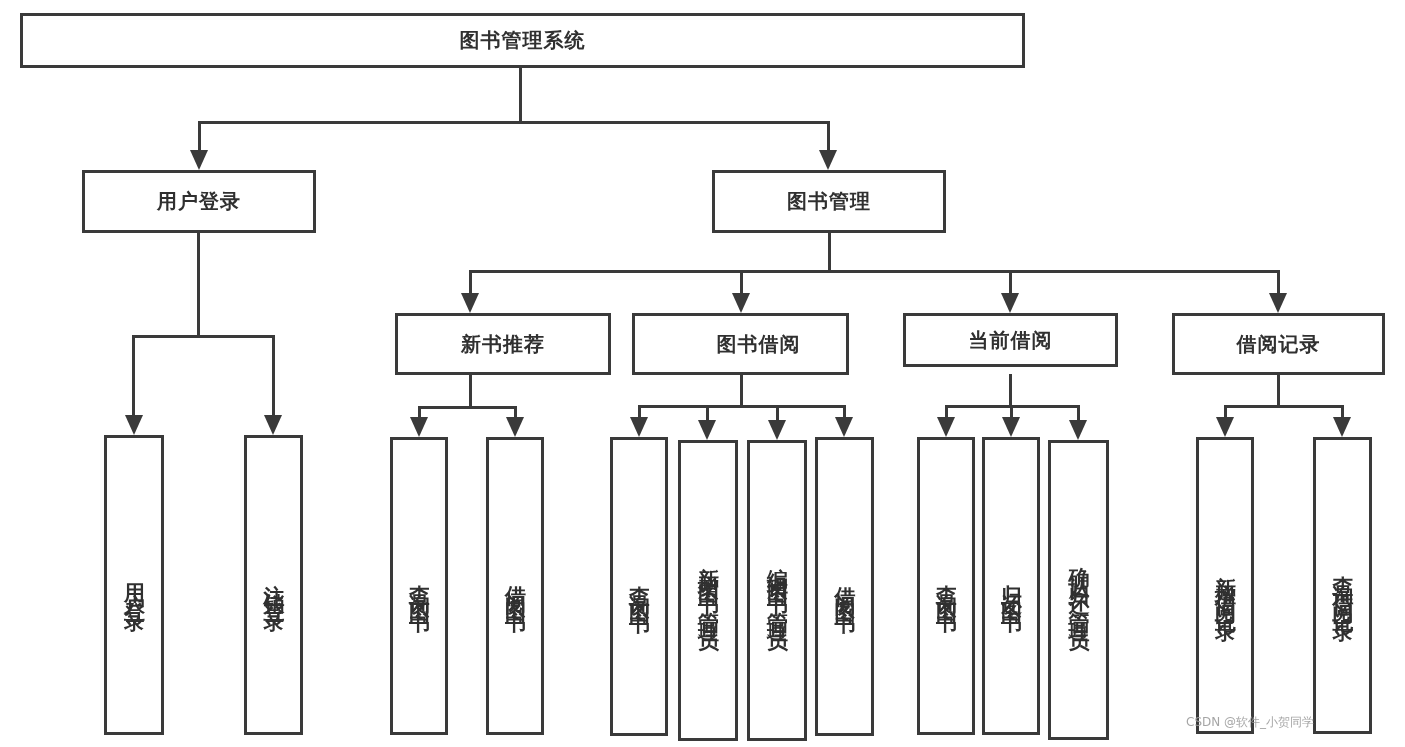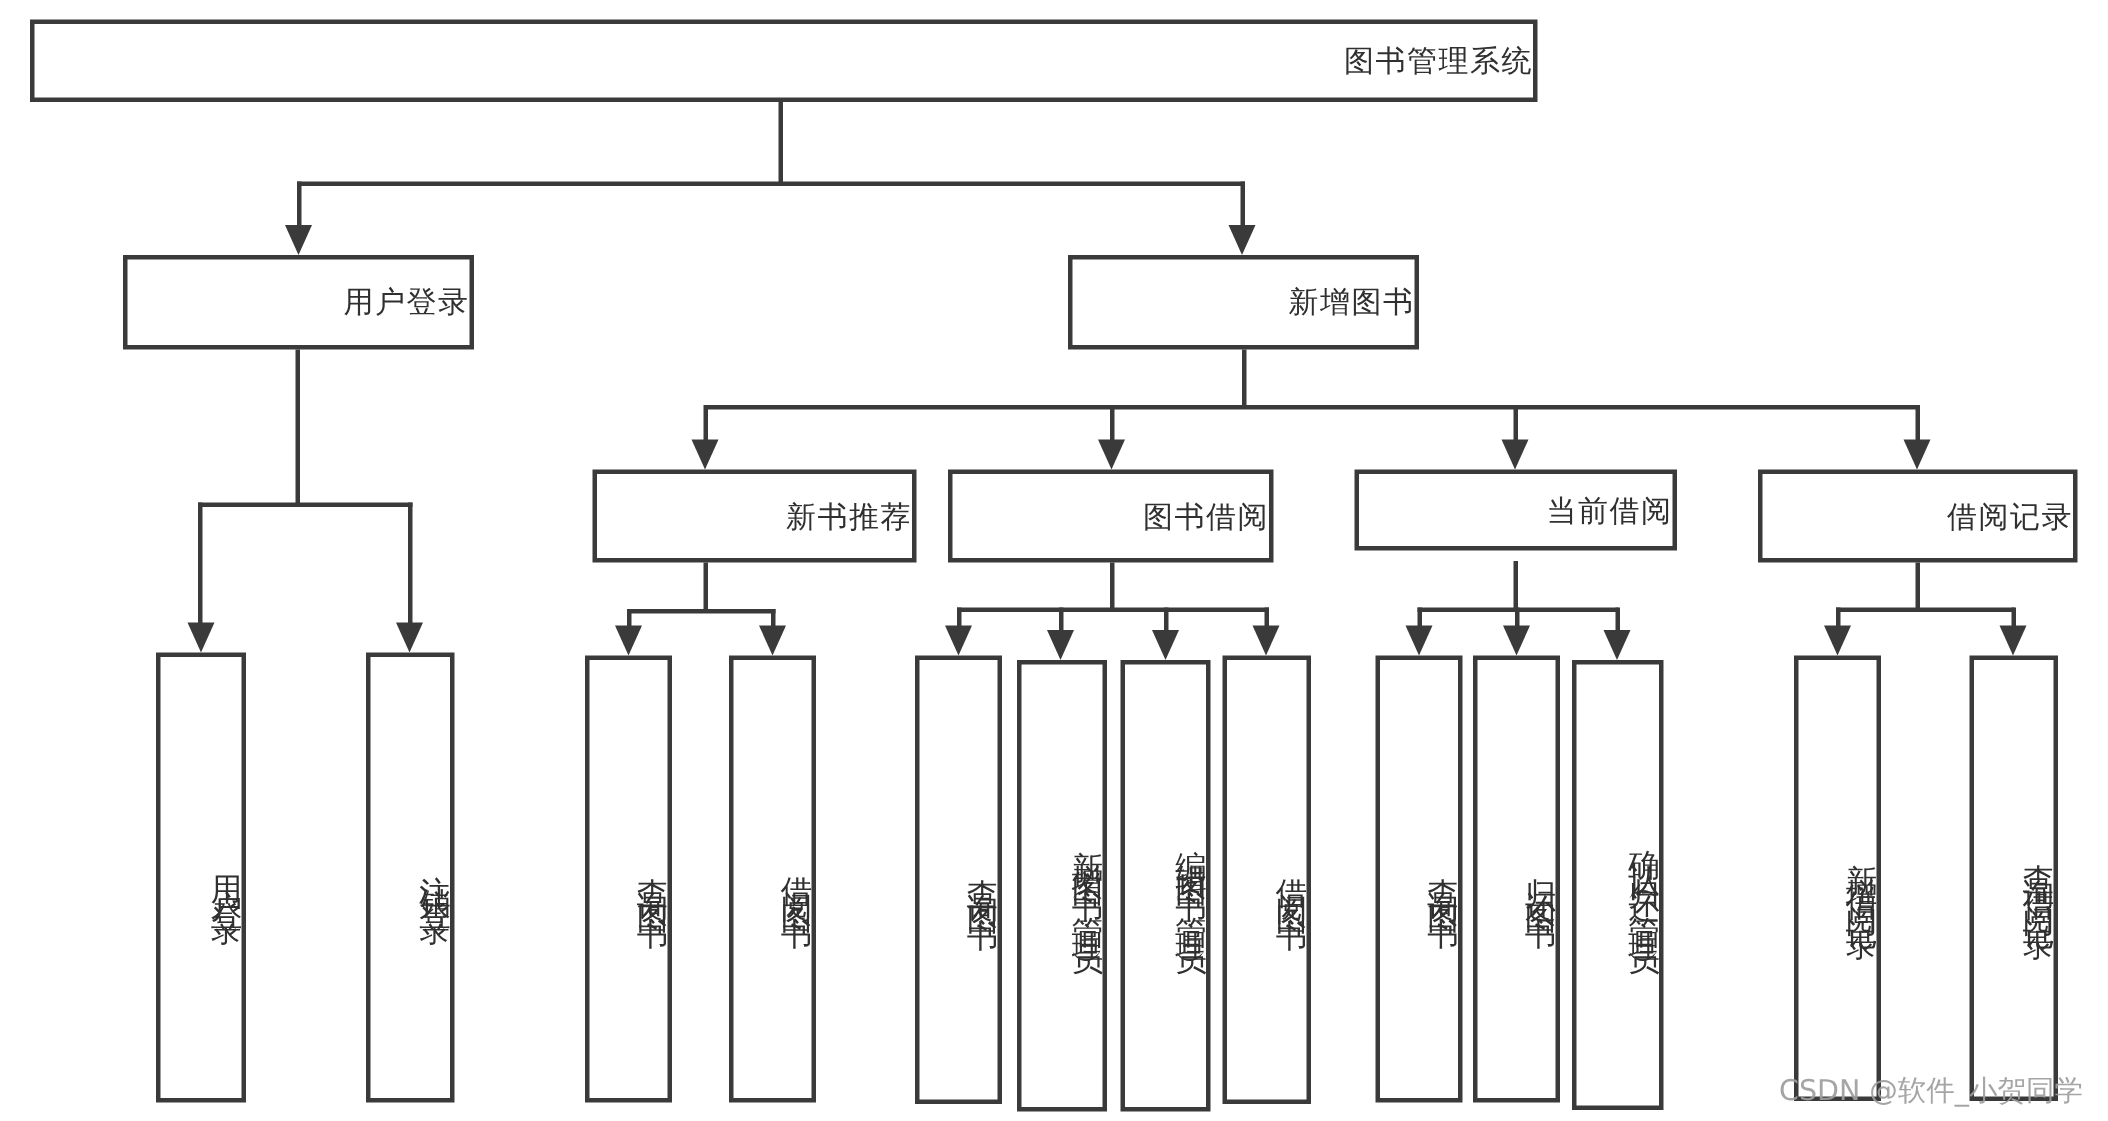--- a/index.html
+++ b/index.html
@@ -5,36 +5,36 @@
   :root{
     --line:#3a3a3a; --border:#3a3a3a; --text:#303030; --background:#ffffff; --watermark:#9e9e9e;
   }
   html,body{margin:0;padding:0;background:var(--background);}
   .canvas{
     position:relative;width:1405px;height:747px;background:var(--background);
     font-family:"DejaVu Sans","Liberation Sans",sans-serif;color:var(--text);overflow:hidden;
   }
   .box{
     position:absolute;box-sizing:border-box;border:3px solid var(--border);background:#fff;
-    display:flex;align-items:center;justify-content:flex-end;
+    display:flex;align-items:center;justify-content:center;font-weight:bold;
   }
   .hbox{font-size:20px;letter-spacing:1px;}
   .vbox .vtext{
     writing-mode:vertical-rl;text-orientation:mixed;
     font-size:21px;line-height:1;letter-spacing:9px;
   }
   .vline{position:absolute;width:3px;background:var(--line);}
   .hline{position:absolute;height:3px;background:var(--line);}
   .ahead{
     position:absolute;width:0;height:0;
     border-left:9px solid transparent;border-right:9px solid transparent;
     border-top:20px solid var(--line);
   }
   .watermark{
-    position:absolute;left:1186px;top:714px;font-size:19px;color:var(--watermark);
+    position:absolute;left:1186px;top:714px;font-size:12px;color:var(--watermark);
     white-space:nowrap;z-index:5;opacity:.92;
   }
 </style>
 </head>
 <body>
 
 <div class="canvas">
 
   <div class="vline" style="left:519px;top:67px;height:57px;"></div>
   <div class="hline" style="left:198px;top:121px;width:632px;"></div>
@@ -96,21 +96,21 @@
   <div class="ahead" style="left:1333px;top:417px;"></div>
 
   <div class="box hbox" style="left:20px;top:13px;width:1005px;height:55px;">
     <span>图书管理系统</span>
   </div>
 
   <div class="box hbox" style="left:82px;top:170px;width:234px;height:63px;">
     <span>用户登录</span>
   </div>
   <div class="box hbox" style="left:712px;top:170px;width:234px;height:63px;">
-    <span>新增图书</span>
+    <span>图书管理</span>
   </div>
 
   <div class="box hbox" style="left:363px;top:313px;width:216px;height:62px;margin-left:32px;">
     <span>新书推荐</span>
   </div>
   <div class="box hbox" style="left:632px;top:313px;width:217px;height:62px;padding-left:36px;">
     <span>图书借阅</span>
   </div>
   <div class="box hbox" style="left:903px;top:313px;width:215px;height:54px;">
     <span>当前借阅</span>

